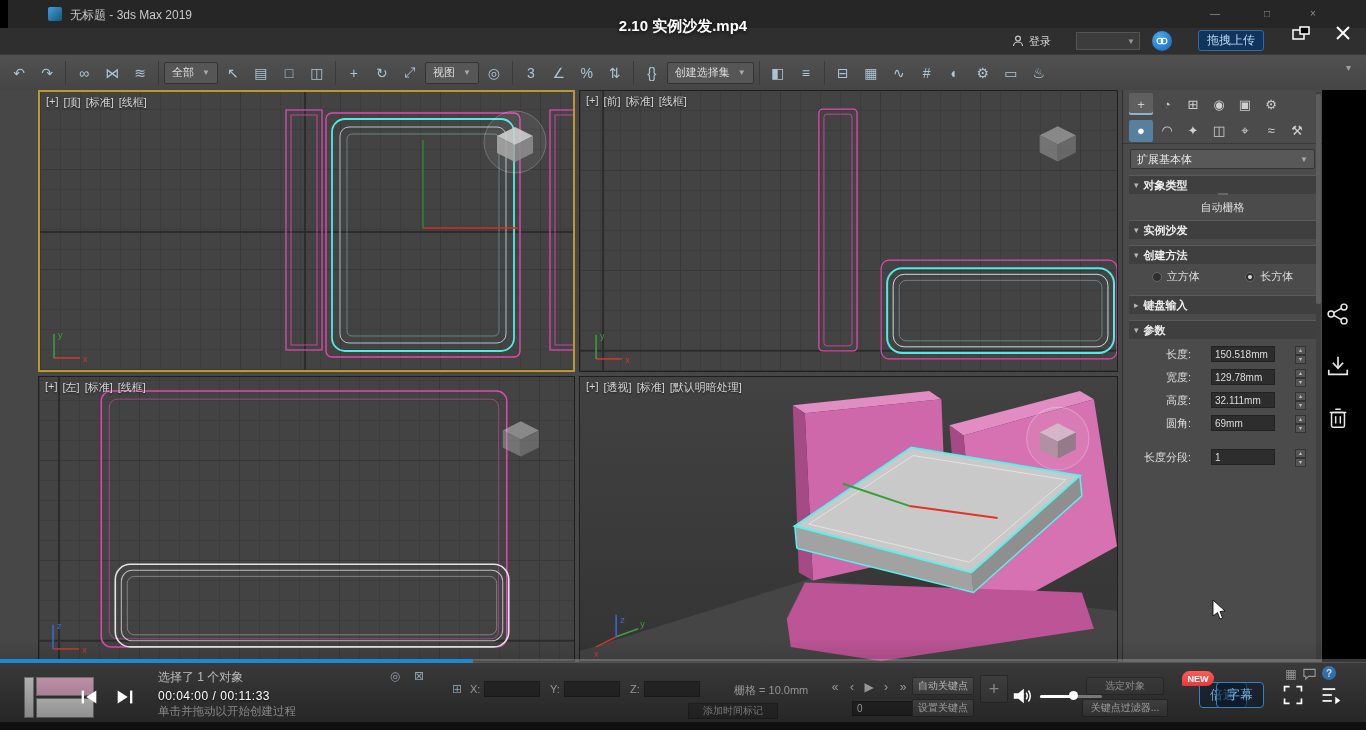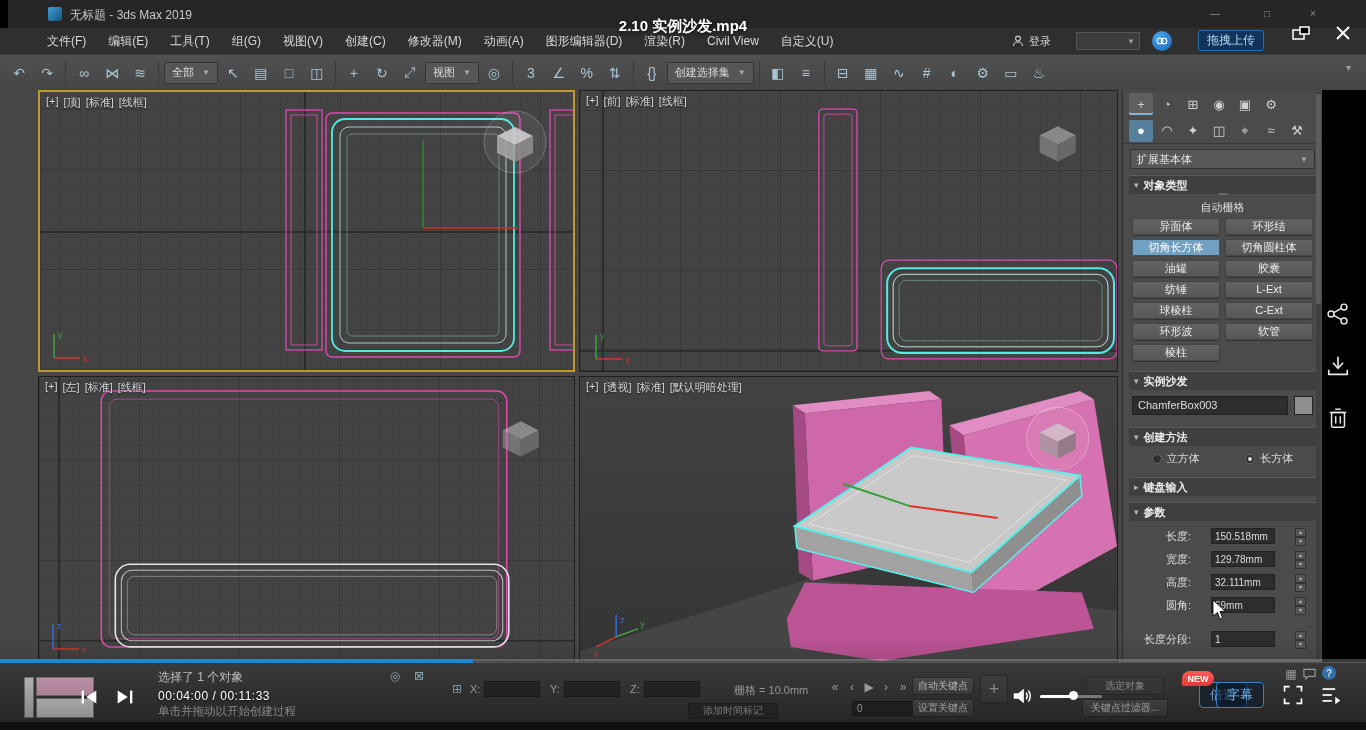--- a/index.html
+++ b/index.html
@@ -153,34 +153,20 @@
 
   <div class="abs titlebar">
     <div class="abs max-app-icon"></div>
     <div class="abs max-title">无标题 - 3ds Max 2019</div>
     <div class="abs win-ctl" style="left:1202px;">—</div>
     <div class="abs win-ctl" style="left:1256px;">□</div>
     <div class="abs win-ctl" style="left:1302px;">×</div>
   </div>
 
   <div class="abs menubar"></div>
-  <div class="abs menu-items" id="menu-items">
-      <div class="menu-item">文件(F)</div>
-      <div class="menu-item">编辑(E)</div>
-      <div class="menu-item">工具(T)</div>
-      <div class="menu-item">组(G)</div>
-      <div class="menu-item">视图(V)</div>
-      <div class="menu-item">创建(C)</div>
-      <div class="menu-item">修改器(M)</div>
-      <div class="menu-item">动画(A)</div>
-      <div class="menu-item">图形编辑器(D)</div>
-      <div class="menu-item">渲染(R)</div>
-      <div class="menu-item">Civil View</div>
-      <div class="menu-item">自定义(U)</div>
-    </div>
   <div class="abs login">
     <svg width="12" height="12" viewBox="0 0 12 12">
       <circle cx="6" cy="3.6" r="2.4" fill="none" stroke="#c8c8c8" stroke-width="1.2"></circle>
       <path d="M1.5,11 a4.5,4 0 0 1 9,0" fill="none" stroke="#c8c8c8" stroke-width="1.2"></path>
     </svg>
     <span>登录</span>
   </div>
   <div class="abs ws-dd">
       <span>▼</span>
     </div>
@@ -422,44 +408,23 @@
       <span class="dd-ar">▼</span>
     </div>
     <div class="rollout">
       <span class="ra">▾</span>
       <span>对象类型</span>
     </div>
     <div class="autogrid">
       <span class="cb"></span>
       <span>自动栅格</span>
     </div>
-    <div class="obj-grid" id="obj-grid">
-        <div class="obj-btn">异面体</div>
-        <div class="obj-btn">环形结</div>
-        <div class="obj-btn active">切角长方体</div>
-        <div class="obj-btn">切角圆柱体</div>
-        <div class="obj-btn">油罐</div>
-        <div class="obj-btn">胶囊</div>
-        <div class="obj-btn">纺锤</div>
-        <div class="obj-btn">L-Ext</div>
-        <div class="obj-btn">球棱柱</div>
-        <div class="obj-btn">C-Ext</div>
-        <div class="obj-btn">环形波</div>
-        <div class="obj-btn">软管</div>
-        <div class="obj-btn">棱柱</div>
-      </div>
     <div class="rollout">
       <span class="ra">▾</span>
       <span>实例沙发</span>
-    </div>
-    <div class="name-row">
-      <div class="name-field">
-        <span>ChamferBox003</span>
-      </div>
-      <div class="swatch"></div>
     </div>
     <div class="rollout">
       <span class="ra">▾</span>
       <span>创建方法</span>
     </div>
     <div class="method-row" id="method-row">
         <label class="radio-opt">
           <span class="radio"></span>
           <span>立方体</span>
         </label>

